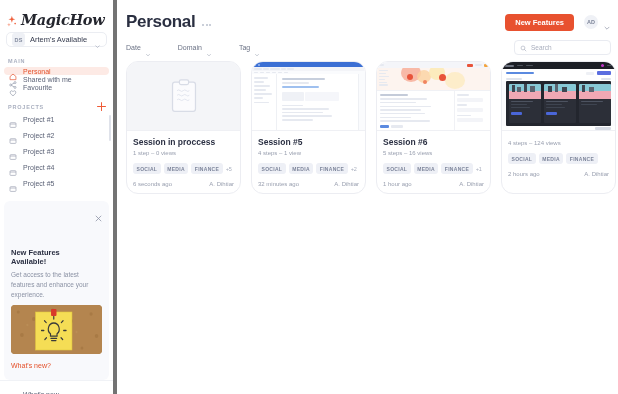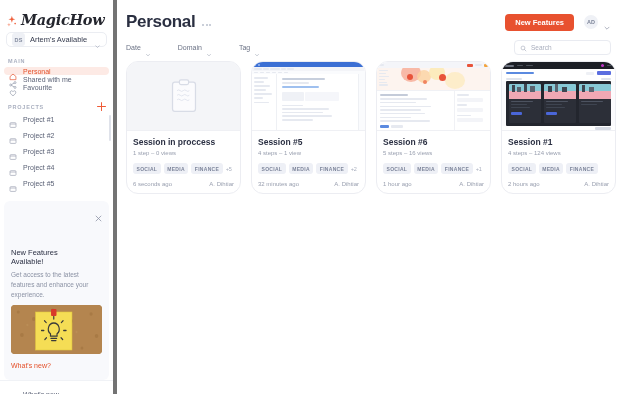--- a/index.html
+++ b/index.html
@@ -101,21 +101,21 @@
 
   
   .promo {
     margin: 10px 4px 0 4px;
     background: #f8f9fc;
     border-radius: 6px;
     padding: 7px 7px 8px 7px;
     position: relative;
   }
   .promo-title {
-    font-size: 7.5px; font-weight: 400; color: #2b3043;
+    font-size: 7.5px; font-weight: 700; color: #2b3043;
     padding-right: 12px;
     margin-top: 40px;
   }
   .promo-close {
     position: absolute; right: 7px; top: 7px;
     width: 7px; height: 7px; cursor: pointer;
   }
   .promo-desc {
     font-size: 6.5px; line-height: 1.5; color: #8b92a4;
     margin-top: 4px;
@@ -705,21 +705,20 @@
                   <div style="width:16px;height:1.4px;background:#3e4450;border-radius:1px"></div>
                 </div>
               </div>
             </div>
             <div style="height:5px;background:#fff;display:flex;align-items:center;justify-content:flex-end;padding:0 4px;">
               <div style="width:16px;height:2.5px;background:#d7dbe4;border-radius:1px"></div>
             </div>
           </div>
         </div>
         <div class="card-body">
-          <div class="card-title">Session #1</div>
           <div class="card-meta">4 steps – 124 views</div>
           <div class="tags">
             <span class="tag">SOCIAL</span>
             <span class="tag">MEDIA</span>
             <span class="tag">FINANCE</span>
             <span class="tag-more"></span>
           </div>
           <div class="card-foot">
             <span>2 hours ago</span>
             <span>A. Dihtiar</span>

